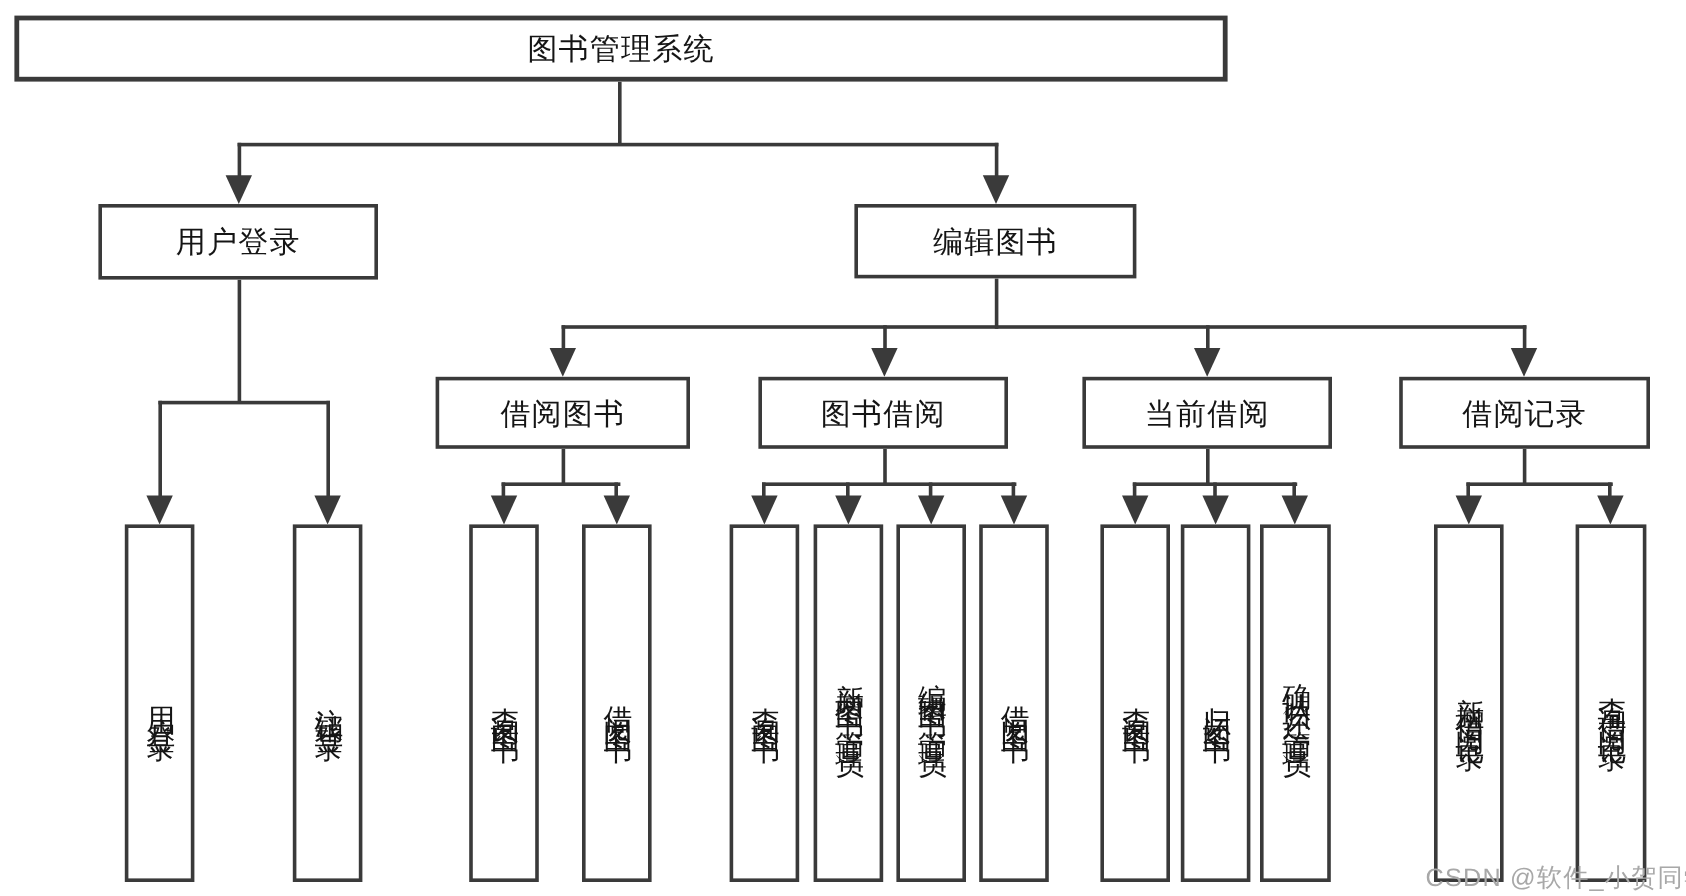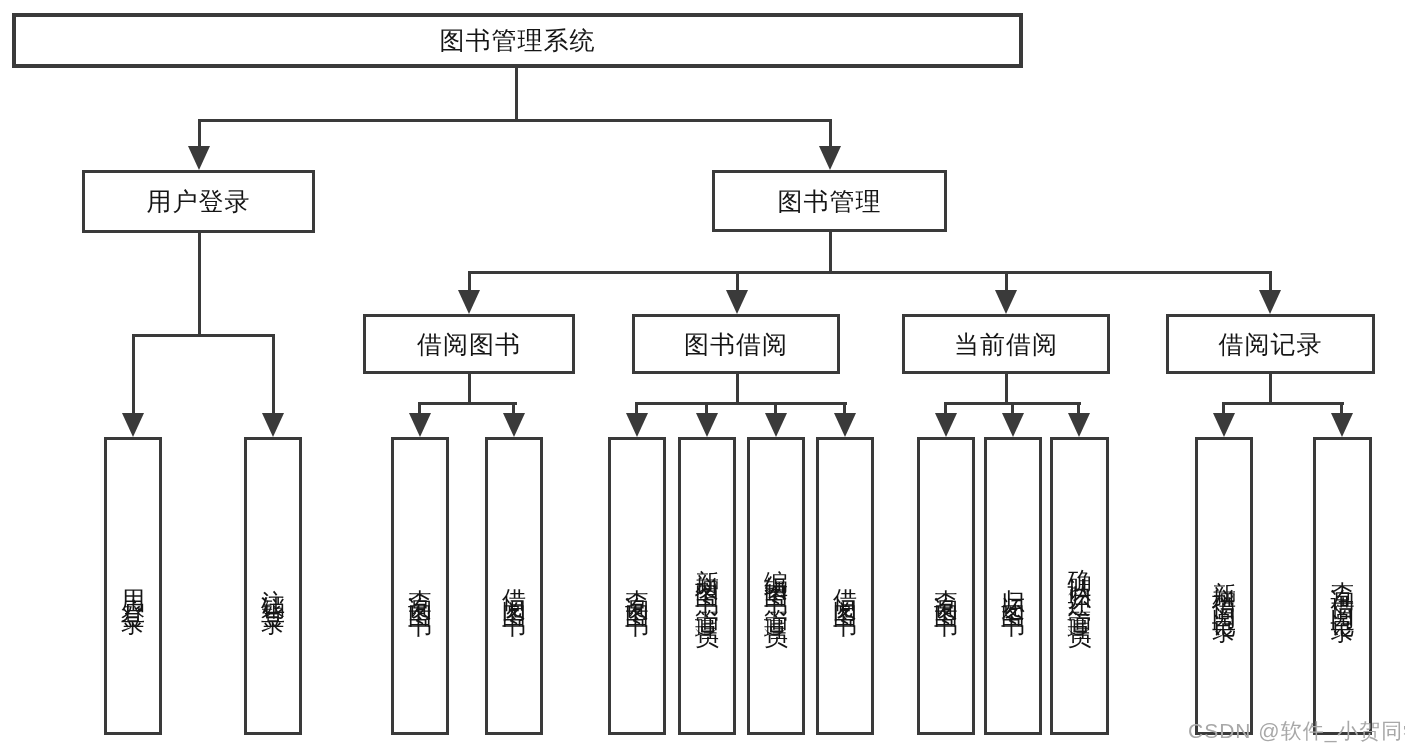--- a/index.html
+++ b/index.html
@@ -95,21 +95,21 @@
   <div class="arrow" style="left:1331px;top:413px;"></div>
 
   <div class="box root" style="left:12px;top:13px;width:1011px;height:55px;">
     <span class="hlabel">图书管理系统</span>
   </div>
 
   <div class="box" style="left:82px;top:170px;width:233px;height:63px;">
     <span class="hlabel">用户登录</span>
   </div>
   <div class="box" style="left:712px;top:170px;width:235px;height:62px;">
-    <span class="hlabel">图书管理</span>
+    <span class="hlabel">编辑图书</span>
   </div>
 
   <div class="box" style="left:363px;top:314px;width:212px;height:60px;">
     <span class="hlabel">借阅图书</span>
   </div>
   <div class="box" style="left:902px;top:314px;width:208px;height:60px;">
     <span class="hlabel">当前借阅</span>
   </div>
   <div class="box" style="left:632px;top:314px;width:208px;height:60px;">
     <span class="hlabel">图书借阅</span>

